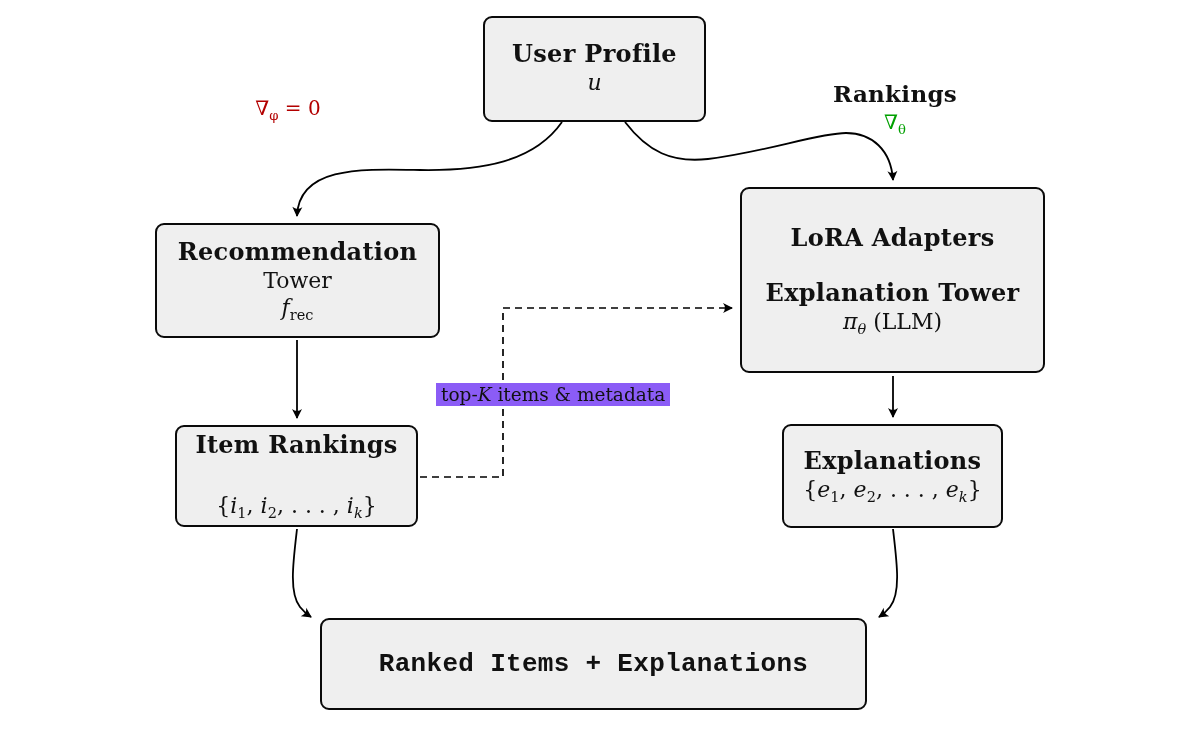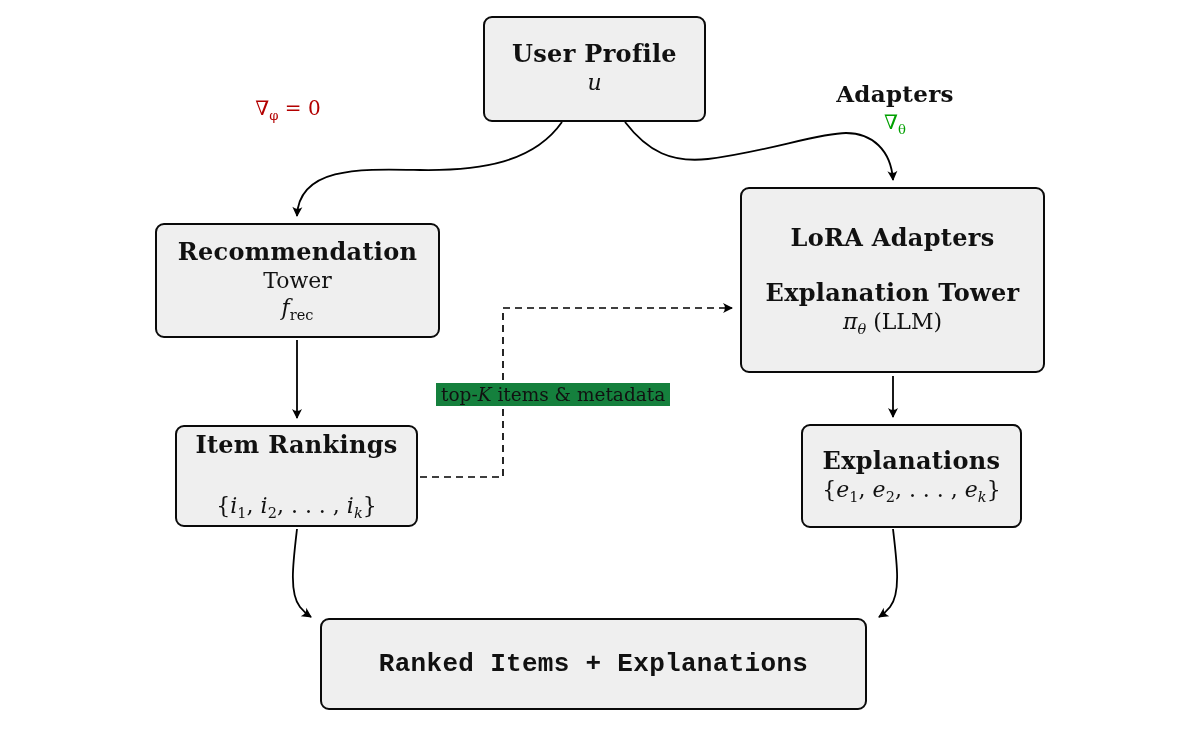--- a/index.html
+++ b/index.html
@@ -27,21 +27,21 @@
   .math{font-style:italic;font-size:22px;line-height:1.3;}
   .math .rm{font-style:normal;}
   sub{font-size:66%;line-height:0;}
   .edge-label{position:absolute;z-index:3;text-align:center;}
   .edge-label .lab-title{font-weight:bold;font-size:23px;letter-spacing:.3px;}
   .edge-label .lab-math{font-size:20px;margin-top:3px;}
   .red{color:var(--accent_red,#b30000);}
   .green{color:var(--accent_green,#00a000);}
   #dashed-label{
     position:absolute;z-index:3;
-    background:#15803d;
+    background:#8b5cf6;
     font-size:18.5px;
     padding:1px 5px;
     white-space:nowrap;
   }
   .big-title{font-weight:bold;font-size:26px;letter-spacing:.3px;}
   .gap-top{margin-top:26px;}
 </style>
 </head>
 <body>
 
@@ -67,42 +67,42 @@
   <div class="node" style="left:483px;top:16px;width:223px;height:106px;">
     <div class="node-title">User Profile</div>
     <div class="math">u</div>
   </div>
 
   <div class="edge-label" style="left:213px;top:93px;width:150px;">
     <div class="lab-math red"><span>∇</span><sub>φ</sub><span> = 0</span></div>
   </div>
 
   <div class="edge-label" style="left:820px;top:80px;width:150px;">
-    <div class="lab-title">Adapters</div>
+    <div class="lab-title">Rankings</div>
     <div class="lab-math green"><span>∇</span><sub>θ</sub></div>
   </div>
 
   <div class="node" style="left:740px;top:187px;width:305px;height:186px;">
     <div class="node-title">LoRA Adapters</div>
     <div class="node-title gap-top">Explanation Tower</div>
     <div class="math"><span>π</span><sub>θ</sub><span class="rm"> (LLM)</span></div>
   </div>
 
   <div class="node" style="left:155px;top:223px;width:285px;height:115px;">
     <div class="node-title">Recommendation</div>
     <div class="node-sub">Tower</div>
     <div class="math"><span>f</span><sub class="rm">rec</sub></div>
   </div>
 
   <div class="node" style="left:175px;top:425px;width:243px;height:102px;gap:32px;">
     <div class="node-title">Item Rankings</div>
     <div class="math"><span class="rm">{</span><span>i</span><sub class="rm">1</sub><span class="rm">, </span><span>i</span><sub class="rm">2</sub><span class="rm">, . . . , </span><span>i</span><sub>k</sub><span class="rm">}</span></div>
   </div>
 
-  <div class="node" style="left:782px;top:424px;width:221px;height:104px;margin-left:19px;">
+  <div class="node" style="left:782px;top:424px;width:221px;height:104px;">
     <div class="node-title">Explanations</div>
     <div class="math"><span class="rm">{</span><span>e</span><sub class="rm">1</sub><span class="rm">, </span><span>e</span><sub class="rm">2</sub><span class="rm">, . . . , </span><span>e</span><sub>k</sub><span class="rm">}</span></div>
   </div>
 
   <div class="node" style="left:320px;top:618px;width:547px;height:92px;font-family:Liberation Mono, monospace;">
     <div class="big-title">Ranked Items + Explanations</div>
   </div>
 
   <div id="dashed-label" style="left:436px;top:383px;"><span>top-</span><i>K</i><span> items &amp; metadata</span></div>
 

